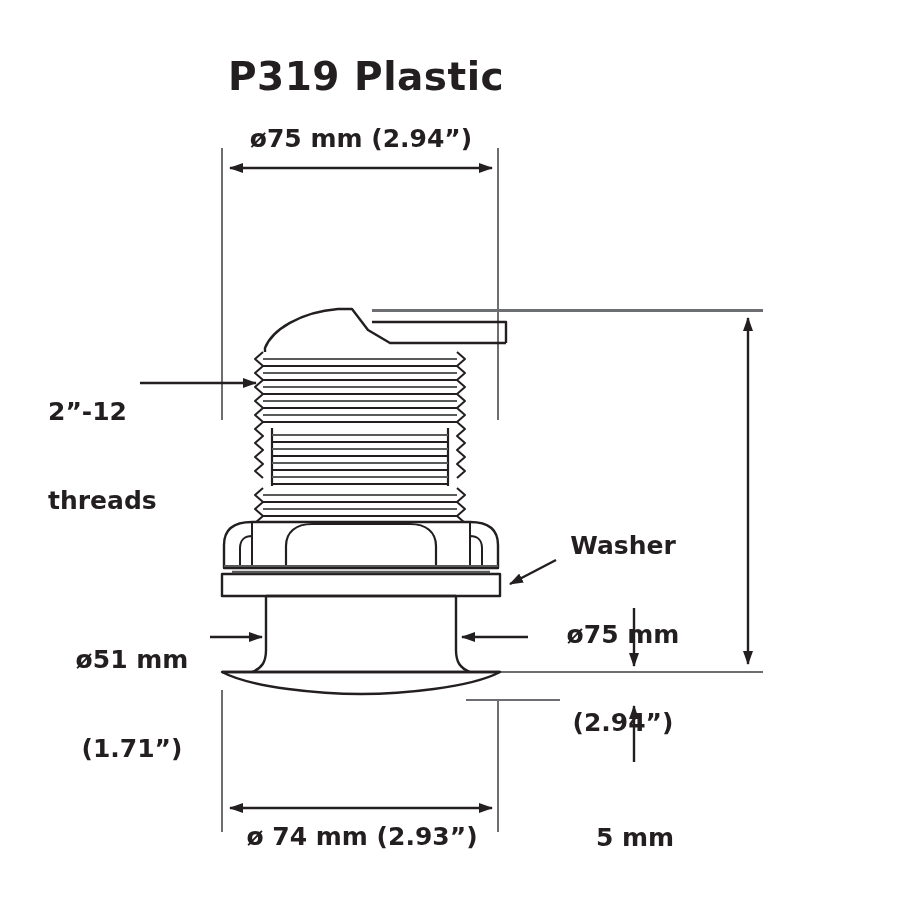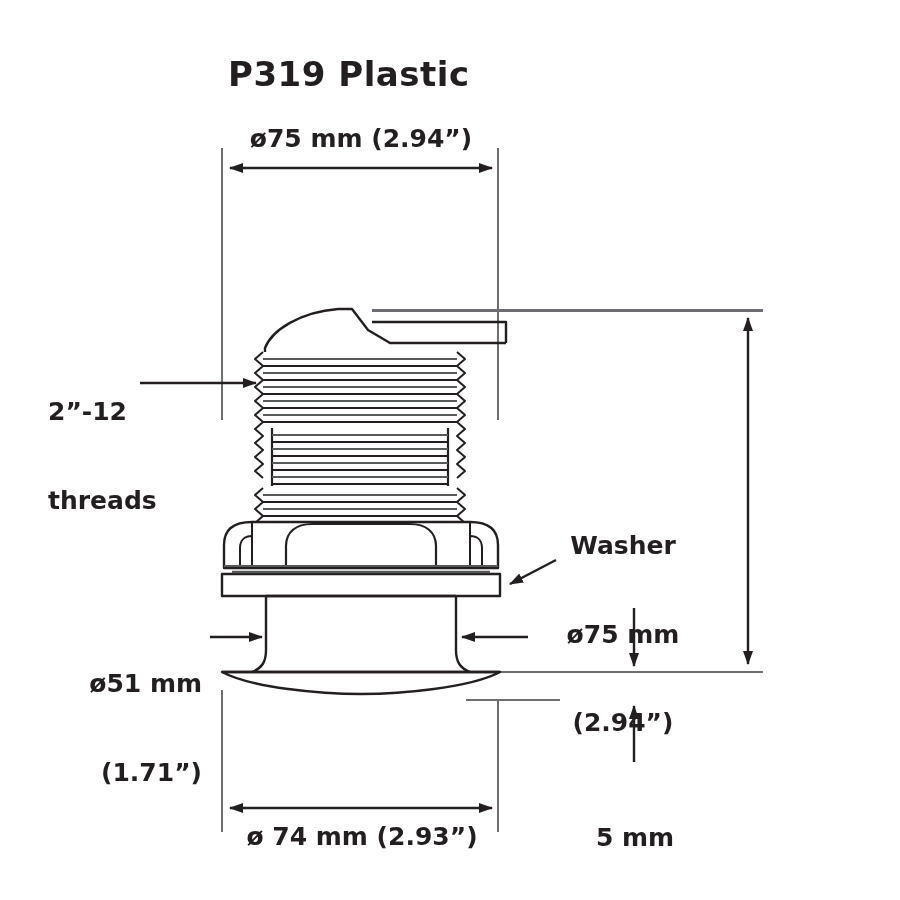--- a/index.html
+++ b/index.html
@@ -1,21 +1,21 @@
 <!DOCTYPE html>
 <html><head>
 <meta charset="utf-8">
 <style>
   html,body{margin:0;padding:0;background:#ffffff;}
   body{width:900px;height:900px;overflow:hidden;
        font-family:"DejaVu Sans","Liberation Sans",sans-serif;color:#231f20;}
   #stage{position:relative;width:900px;height:900px;background:#fff;}
   svg#drawing{position:absolute;left:0;top:0;width:900px;height:900px;}
   .lbl{position:absolute;white-space:pre;line-height:1.18;color:#231f20;}
-  .title{font-weight:bold;font-size:34px;letter-spacing:.5px;}
+  .title{font-weight:bold;font-size:39px;letter-spacing:.5px;}
   .dim{font-size:25px;font-weight:bold;}
   .dim.c{text-align:center;}
 </style>
 </head>
 <body>
 
 <div id="stage">
 
   <svg id="drawing" viewBox="0 0 900 900">
     <defs>
@@ -147,21 +147,21 @@
     <div>threads</div>
   </div>
 
   <div class="lbl dim c" style="left:528px; top:472px; width:190px;">
     <div>Washer</div>
     <div>ø75 mm</div>
     <div>(2.94”)</div>
   </div>
 
 
-  <div class="lbl dim c" style="left:62px; top:610px; width:140px;text-align:right;">
+  <div class="lbl dim c" style="left:62px; top:586px; width:140px;">
     <div>ø51 mm</div>
     <div>(1.71”)</div>
   </div>
 
   <div class="lbl dim c" style="left:564px; top:764px; width:142px;">
     <div>5 mm</div>
     <div>(0.19”)</div>
   </div>
 
   <div class="lbl dim c" style="left:212px; top:822px; width:300px;text-align:center;">ø 74 mm (2.93”)</div>

